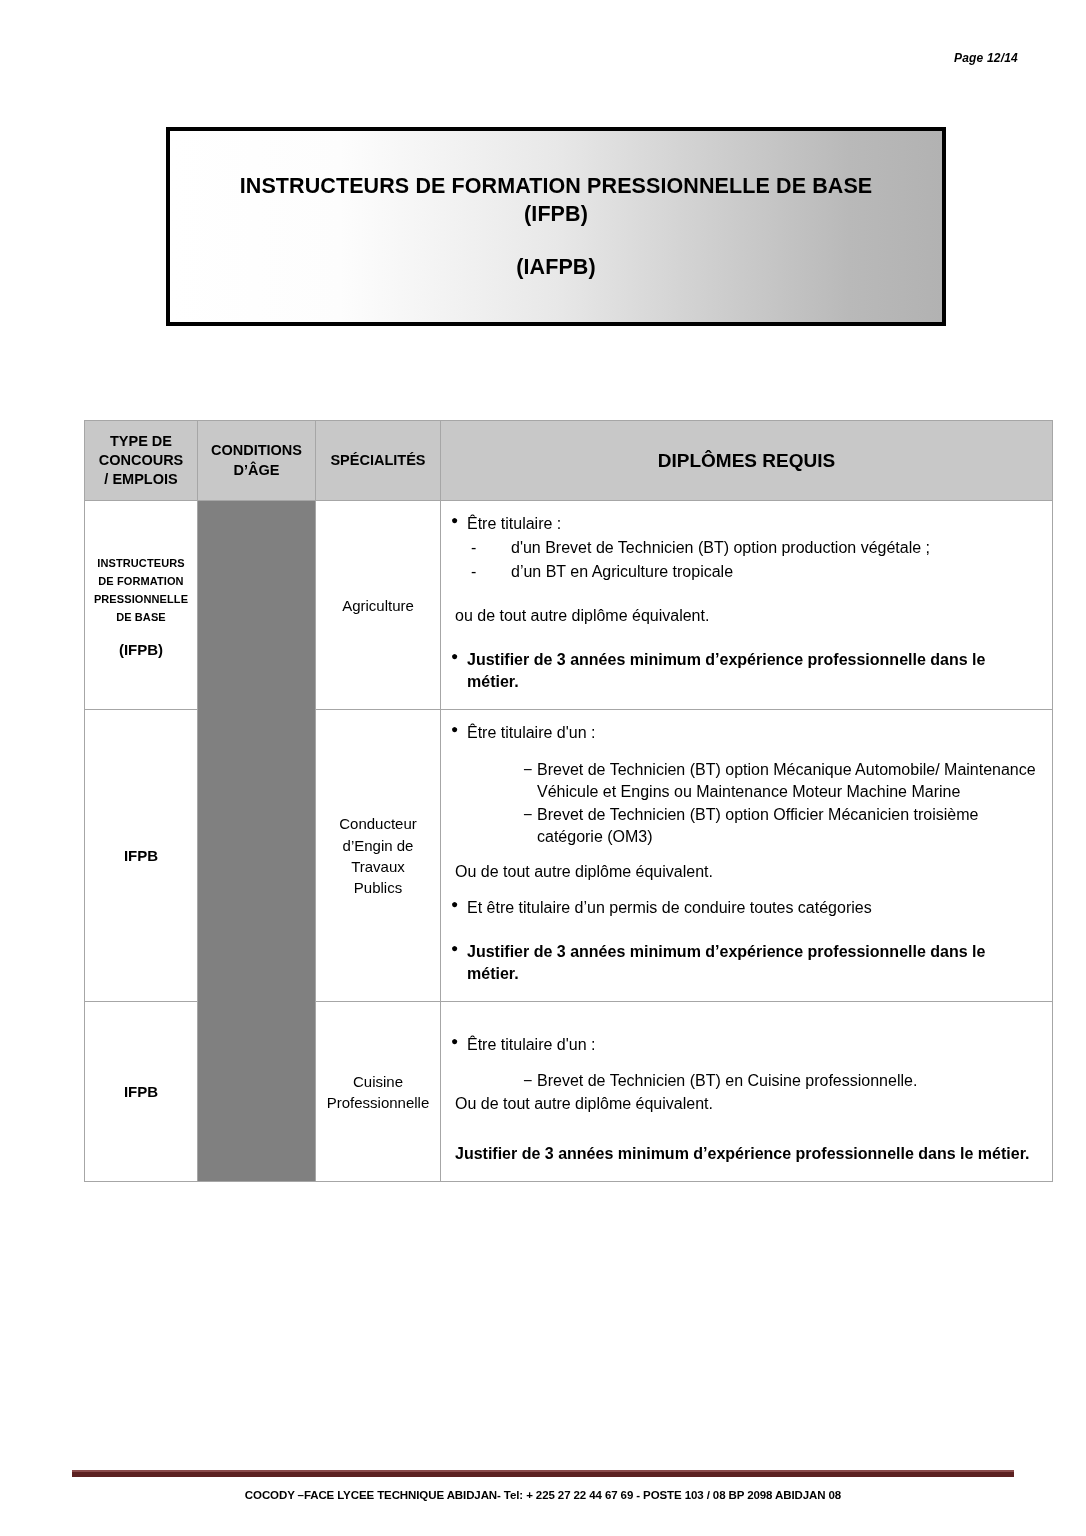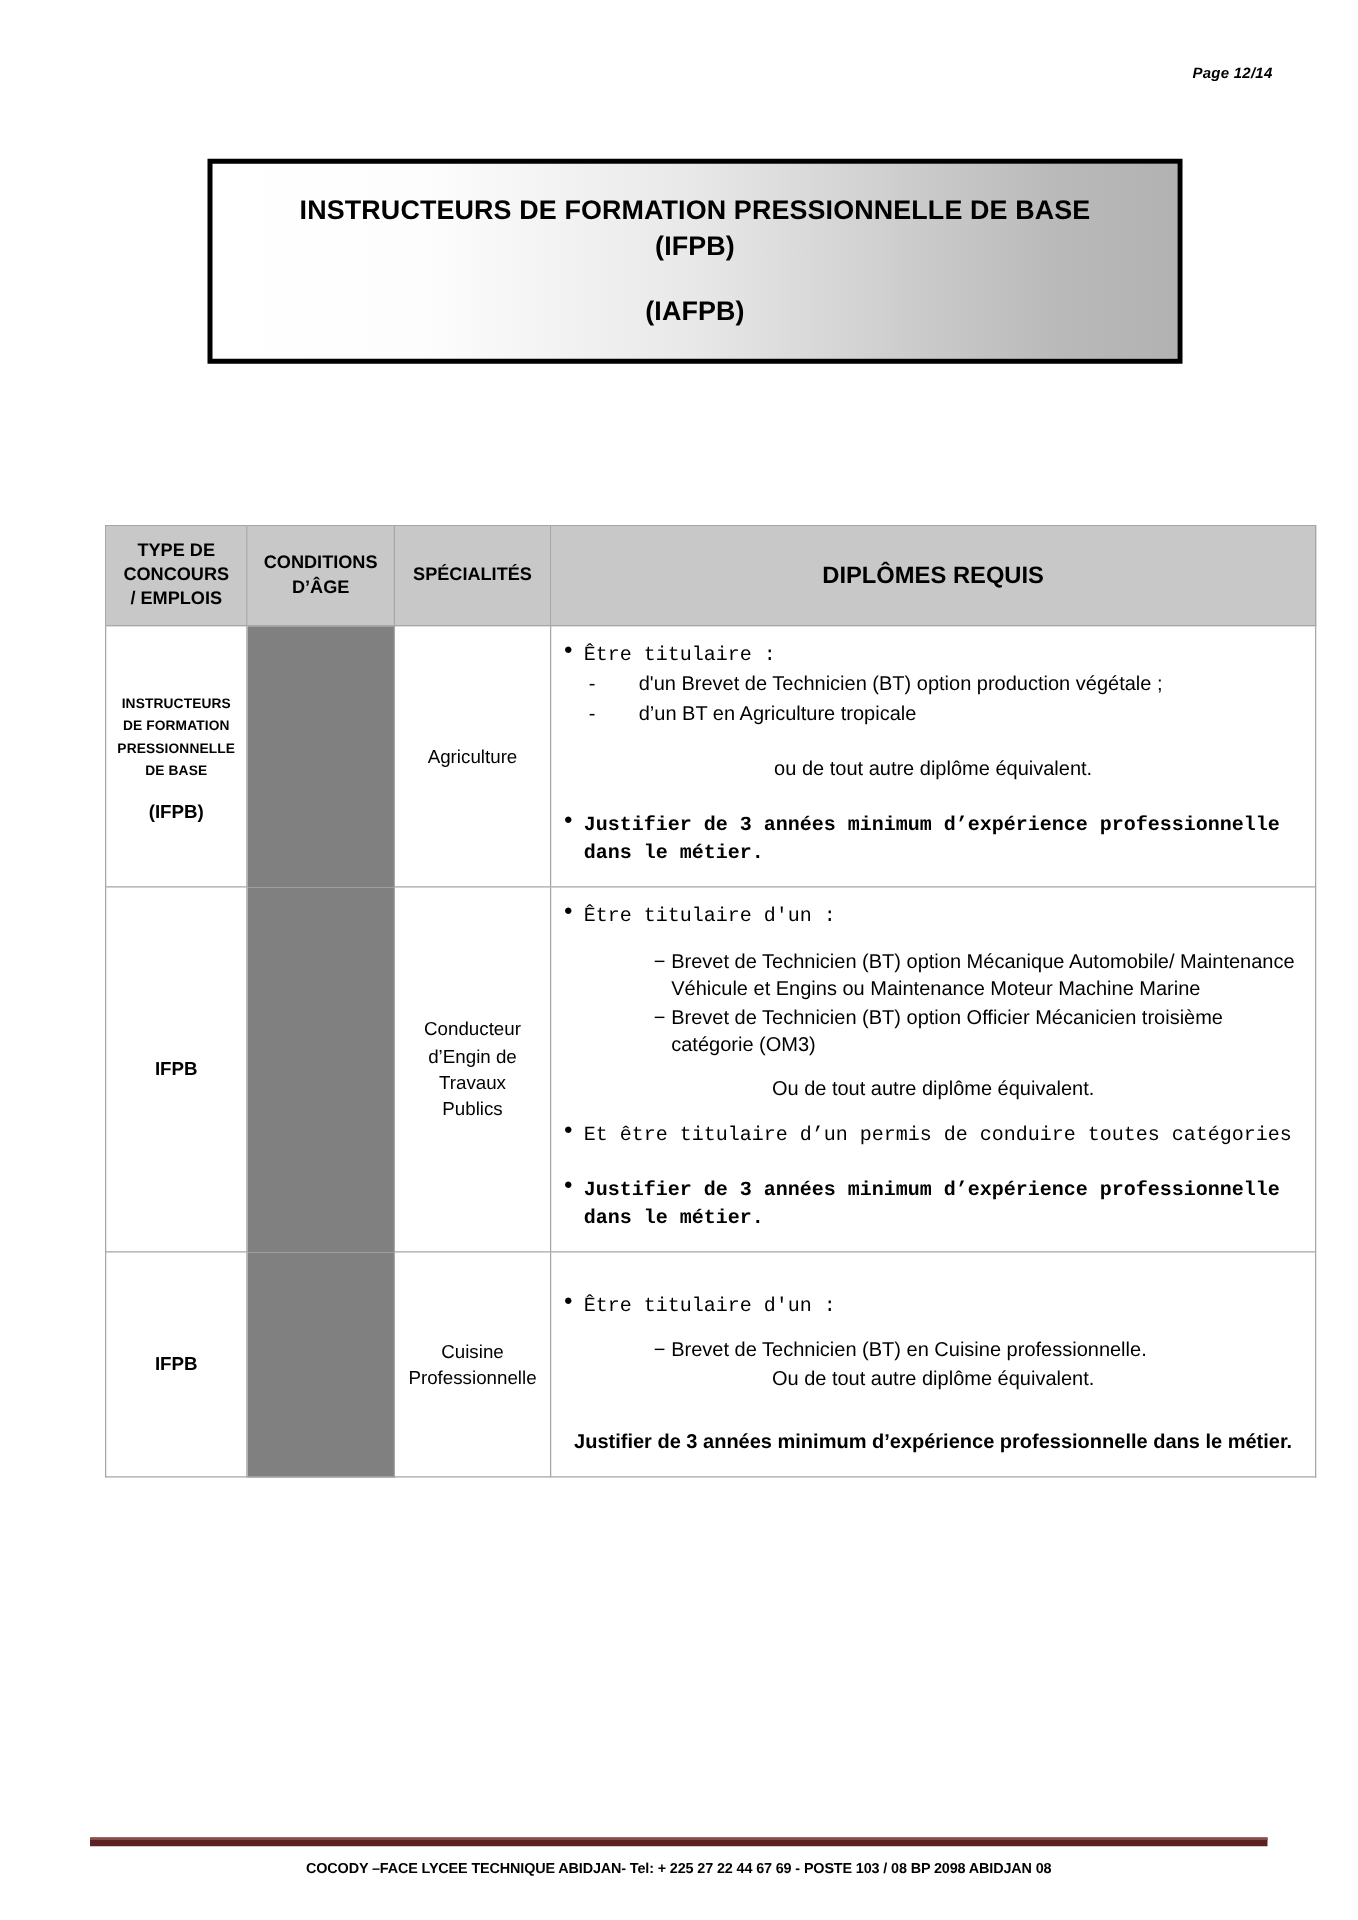--- a/index.html
+++ b/index.html
@@ -27,21 +27,21 @@
     letter-spacing: .2px;
     white-space: nowrap;
   }
 
   
   .title-banner {
     position: absolute;
     left: 166px;
     top: 127px;
     width: 780px;
-    height: 164px;
+    height: 199px;
     border: 4px solid #000000;
     box-sizing: border-box;
     background: linear-gradient(to right, #ffffff 0%, #fdfdfd 22%, #e8e8e8 50%, #cfcfcf 70%, #b9b9b9 88%, #b2b2b2 100%);
     display: flex;
     flex-direction: column;
     align-items: center;
     justify-content: center;
   }
   .title-line {
     font-size: 21.5px;
@@ -126,31 +126,30 @@
     font-size: 16px;
     line-height: 1.38;
     vertical-align: top;
   }
 
   
   .bullet-line {
     position: relative;
     padding-left: 18px;
     margin: 0 0 2px 0;
-    font-family: Liberation Mono, monospace;
   }
   .bullet-line::before {
     content: "\25CF";
     position: absolute;
     left: 2px;
     top: -1px;
     font-size: 12px;
   }
   .bullet-line.bold { font-weight: bold; }
-  .plain-line { margin: 0 0 2px 0; padding-left: 6px; text-align: center; }
+  .plain-line { margin: 0 0 2px 0; padding-left: 6px; }
   .dash-item {
     position: relative;
     padding-left: 62px;
     margin: 0 0 2px 0;
   }
   .dash-item .dash-mark {
     position: absolute;
     left: 22px;
     top: 0;
   }

